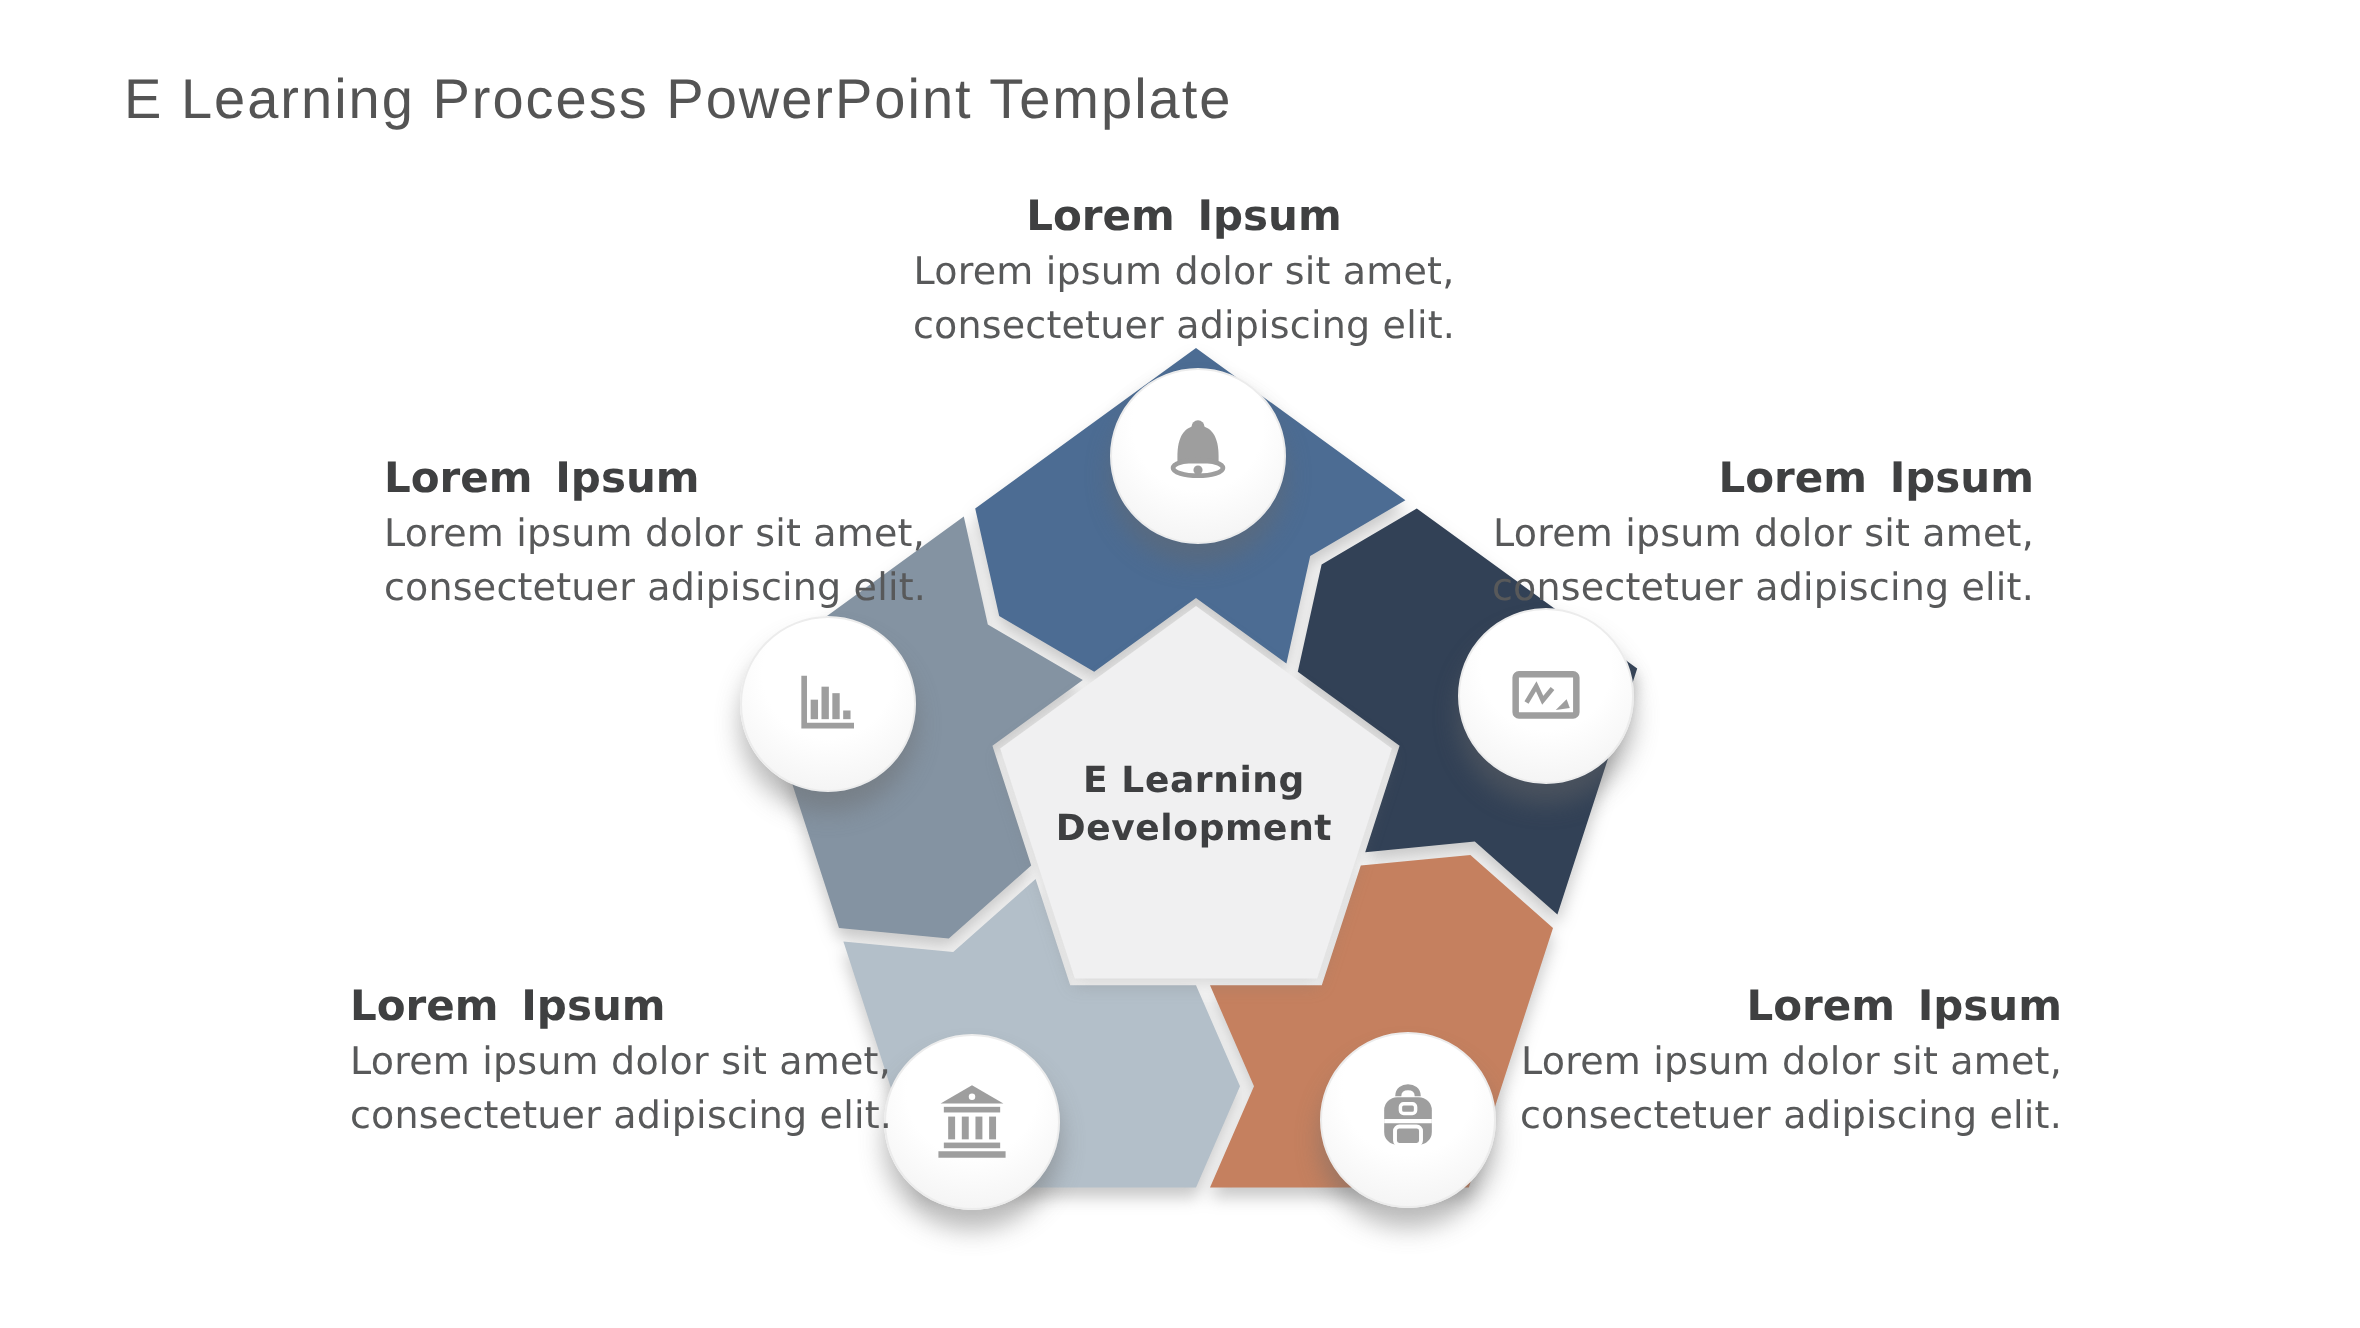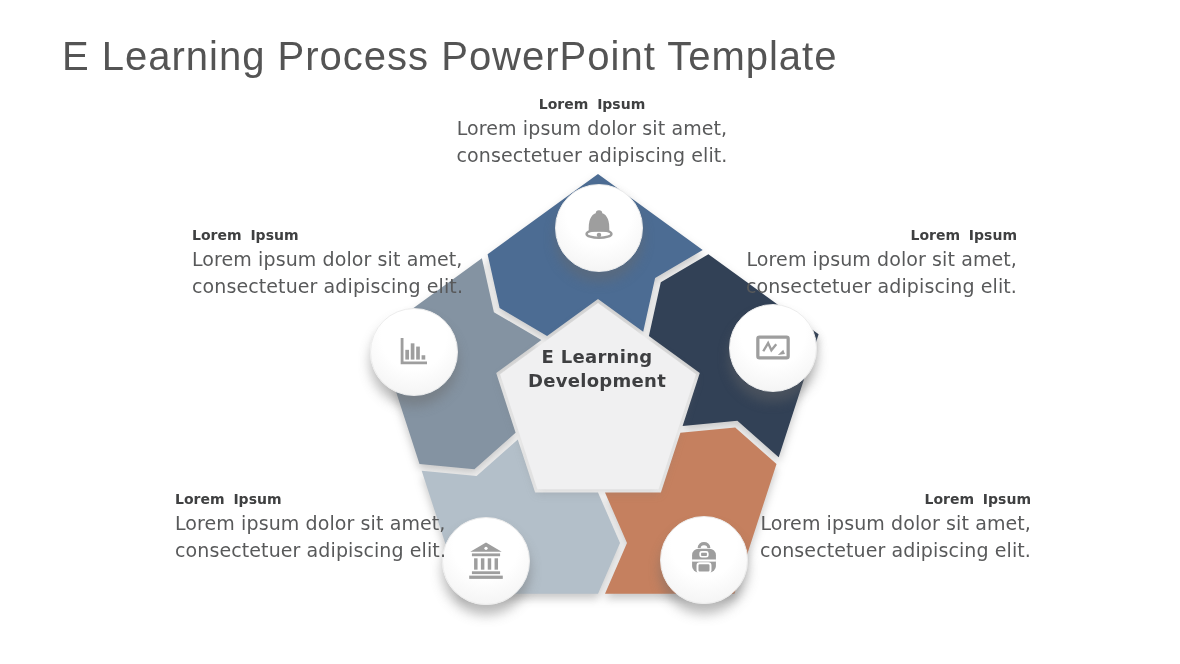--- a/index.html
+++ b/index.html
@@ -3,51 +3,51 @@
 <meta charset="utf-8">
 <style>
   html,body{margin:0;padding:0;}
   body{
     width:1180px;height:664px;overflow:hidden;background:#ffffff;
     font-family:"Liberation Sans",sans-serif;position:relative;
   }
   .slide{position:absolute;inset:0;}
   .page-title{
     position:absolute;left:62px;top:34px;margin:0;
-    font-size:40px;font-weight:400;letter-spacing:1px;color:#545454;
+    font-size:28px;font-weight:400;letter-spacing:1px;color:#545454;
     font-family:"Liberation Sans",sans-serif;
   }
   svg.diagram{position:absolute;left:0;top:0;}
   .ring{filter:drop-shadow(0 5px 4px rgba(110,110,110,.38));}
   .center-shape{filter:drop-shadow(0 4px 4px rgba(120,120,120,.28));}
   .badge{
     position:absolute;width:88px;height:88px;border-radius:50%;
     background:radial-gradient(circle at 50% 32%,#ffffff 45%,#f5f5f5 80%,#ececec 100%);
     border:1px solid #ececec;
     box-shadow:0 10px 12px rgba(105,105,105,.45);
     display:flex;align-items:center;justify-content:center;
     box-sizing:border-box;
   }
   .badge svg{color:#9e9e9e;}
   .tb{position:absolute;width:280px;}
   .tb .h{
-    font-family:"DejaVu Sans",sans-serif;font-weight:700;font-size:14px;
+    font-family:"DejaVu Sans",sans-serif;font-weight:700;font-size:21px;
     color:#3f4041;word-spacing:4px;margin:0 0 3px 0;
   }
   .tb .b{
     font-family:"DejaVu Sans",sans-serif;font-size:19px;line-height:1.4;
     color:#58595a;white-space:pre-line;letter-spacing:.1px;
   }
   .tb-top{left:442px;top:96px;width:300px;text-align:center;}
   .tb-ul{left:192px;top:227px;text-align:left;}
   .tb-ur{left:737px;top:227px;text-align:right;}
   .tb-ll{left:175px;top:491px;text-align:left;}
   .tb-lr{left:751px;top:491px;text-align:right;}
   .center-label{
-    position:absolute;left:447px;top:345px;width:300px;text-align:center;
+    position:absolute;left:447px;top:379px;width:300px;text-align:center;
     font-family:"DejaVu Sans",sans-serif;font-weight:700;font-size:18px;
     line-height:1.35;color:#3e3f41;white-space:pre-line;letter-spacing:.3px;
   }
   .b-top{left:555px;top:184px;}
   .b-ul{left:370px;top:308px;}
   .b-ur{left:729px;top:304px;}
   .b-ll{left:442px;top:517px;}
   .b-lr{left:660px;top:516px;}
 </style>
 </head>

